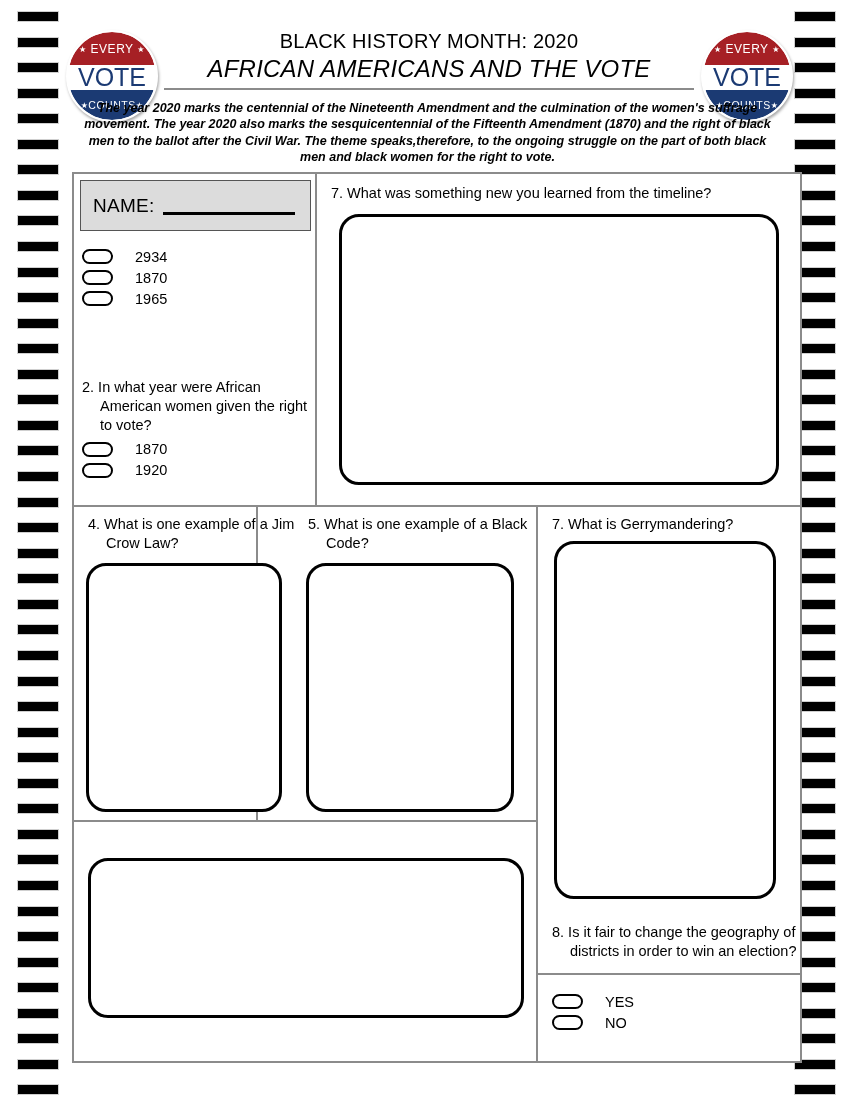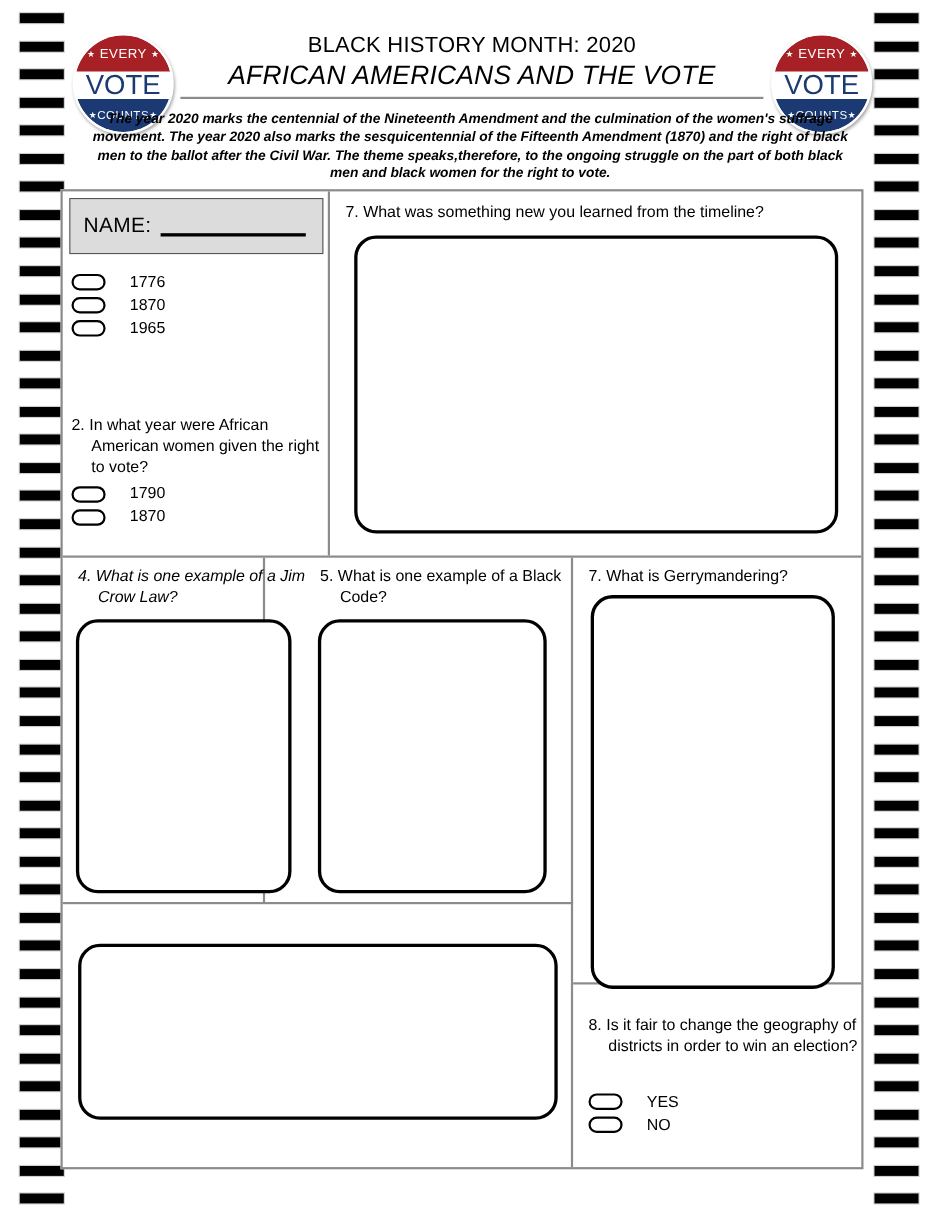--- a/index.html
+++ b/index.html
@@ -134,21 +134,21 @@
     text-align: center;
     font-size: 12.5px;
     font-style: italic;
     font-weight: bold;
     line-height: 1.30;
   }
 
   
   .sheet {
     position: absolute;
-    left: 55px;
+    left: 72px;
     top: 172px;
     width: 730px;
     height: 891px;
     border: 2px solid #8b8b8b;
     box-sizing: border-box;
     background: #ffffff;
   }
 
   
   .row1 {
@@ -241,21 +241,20 @@
     width: 100%;
     bottom: 0;
   }
   .col-a {
     position: absolute;
     left: 0; top: 0;
     width: 184px;
     height: 313px;
     box-sizing: border-box;
     border-right: 2px solid #8b8b8b;
-    font-style: italic;
   }
   .col-b {
     position: absolute;
     left: 220px; top: 0;
     width: 244px;
     height: 313px;
     box-sizing: border-box;
     border-right: 2px solid #8b8b8b;
   }
   .col-ab-divider {
@@ -273,21 +272,21 @@
     border-right: 2px solid #8b8b8b;
   }
   .col-right {
     position: absolute;
     left: 464px; top: 0;
     right: 0; bottom: 0;
   }
   .q7-wrap {
     position: absolute;
     left: 0; top: 0; right: 0;
-    height: 388px;
+    height: 468px;
     box-sizing: border-box;
     border-bottom: 2px solid #8b8b8b;
   }
   .q8-wrap {
     position: absolute;
     left: 0; top: 404px; right: 0; bottom: 0;
   }
 </style>
 </head>
 <body>
@@ -423,43 +422,43 @@
 
       <div class="name-box">
         <span class="name-label">NAME:</span>
         <span class="name-rule"></span>
       </div>
 
       <div class="q-block" style="top:68px;">
         <div class="opt-list">
           <div class="opt-row">
             <span class="bubble"></span>
-            <span class="opt-label">1776</span>
+            <span class="opt-label">2934</span>
           </div>
           <div class="opt-row">
             <span class="bubble"></span>
             <span class="opt-label">1870</span>
           </div>
           <div class="opt-row">
             <span class="bubble"></span>
             <span class="opt-label">1965</span>
           </div>
         </div>
       </div>
 
       <div class="q-block" style="top:204px;">
         <div class="q-text">2. In what year were African American women given the right to vote?</div>
         <div class="opt-list">
           <div class="opt-row">
             <span class="bubble"></span>
-            <span class="opt-label">1790</span>
-          </div>
-          <div class="opt-row">
-            <span class="bubble"></span>
             <span class="opt-label">1870</span>
+          </div>
+          <div class="opt-row">
+            <span class="bubble"></span>
+            <span class="opt-label">1920</span>
           </div>
         </div>
       </div>
     </div>
 
     <div class="cell-q3">
       <div class="q-head" style="position:absolute;left:14px;top:10px;width:450px;">7. What was something new you learned from the timeline?</div>
       <div class="answer-box" style="position:absolute;left:22px;top:40px;width:440px;height:271px;"></div>
     </div>
   </div>

